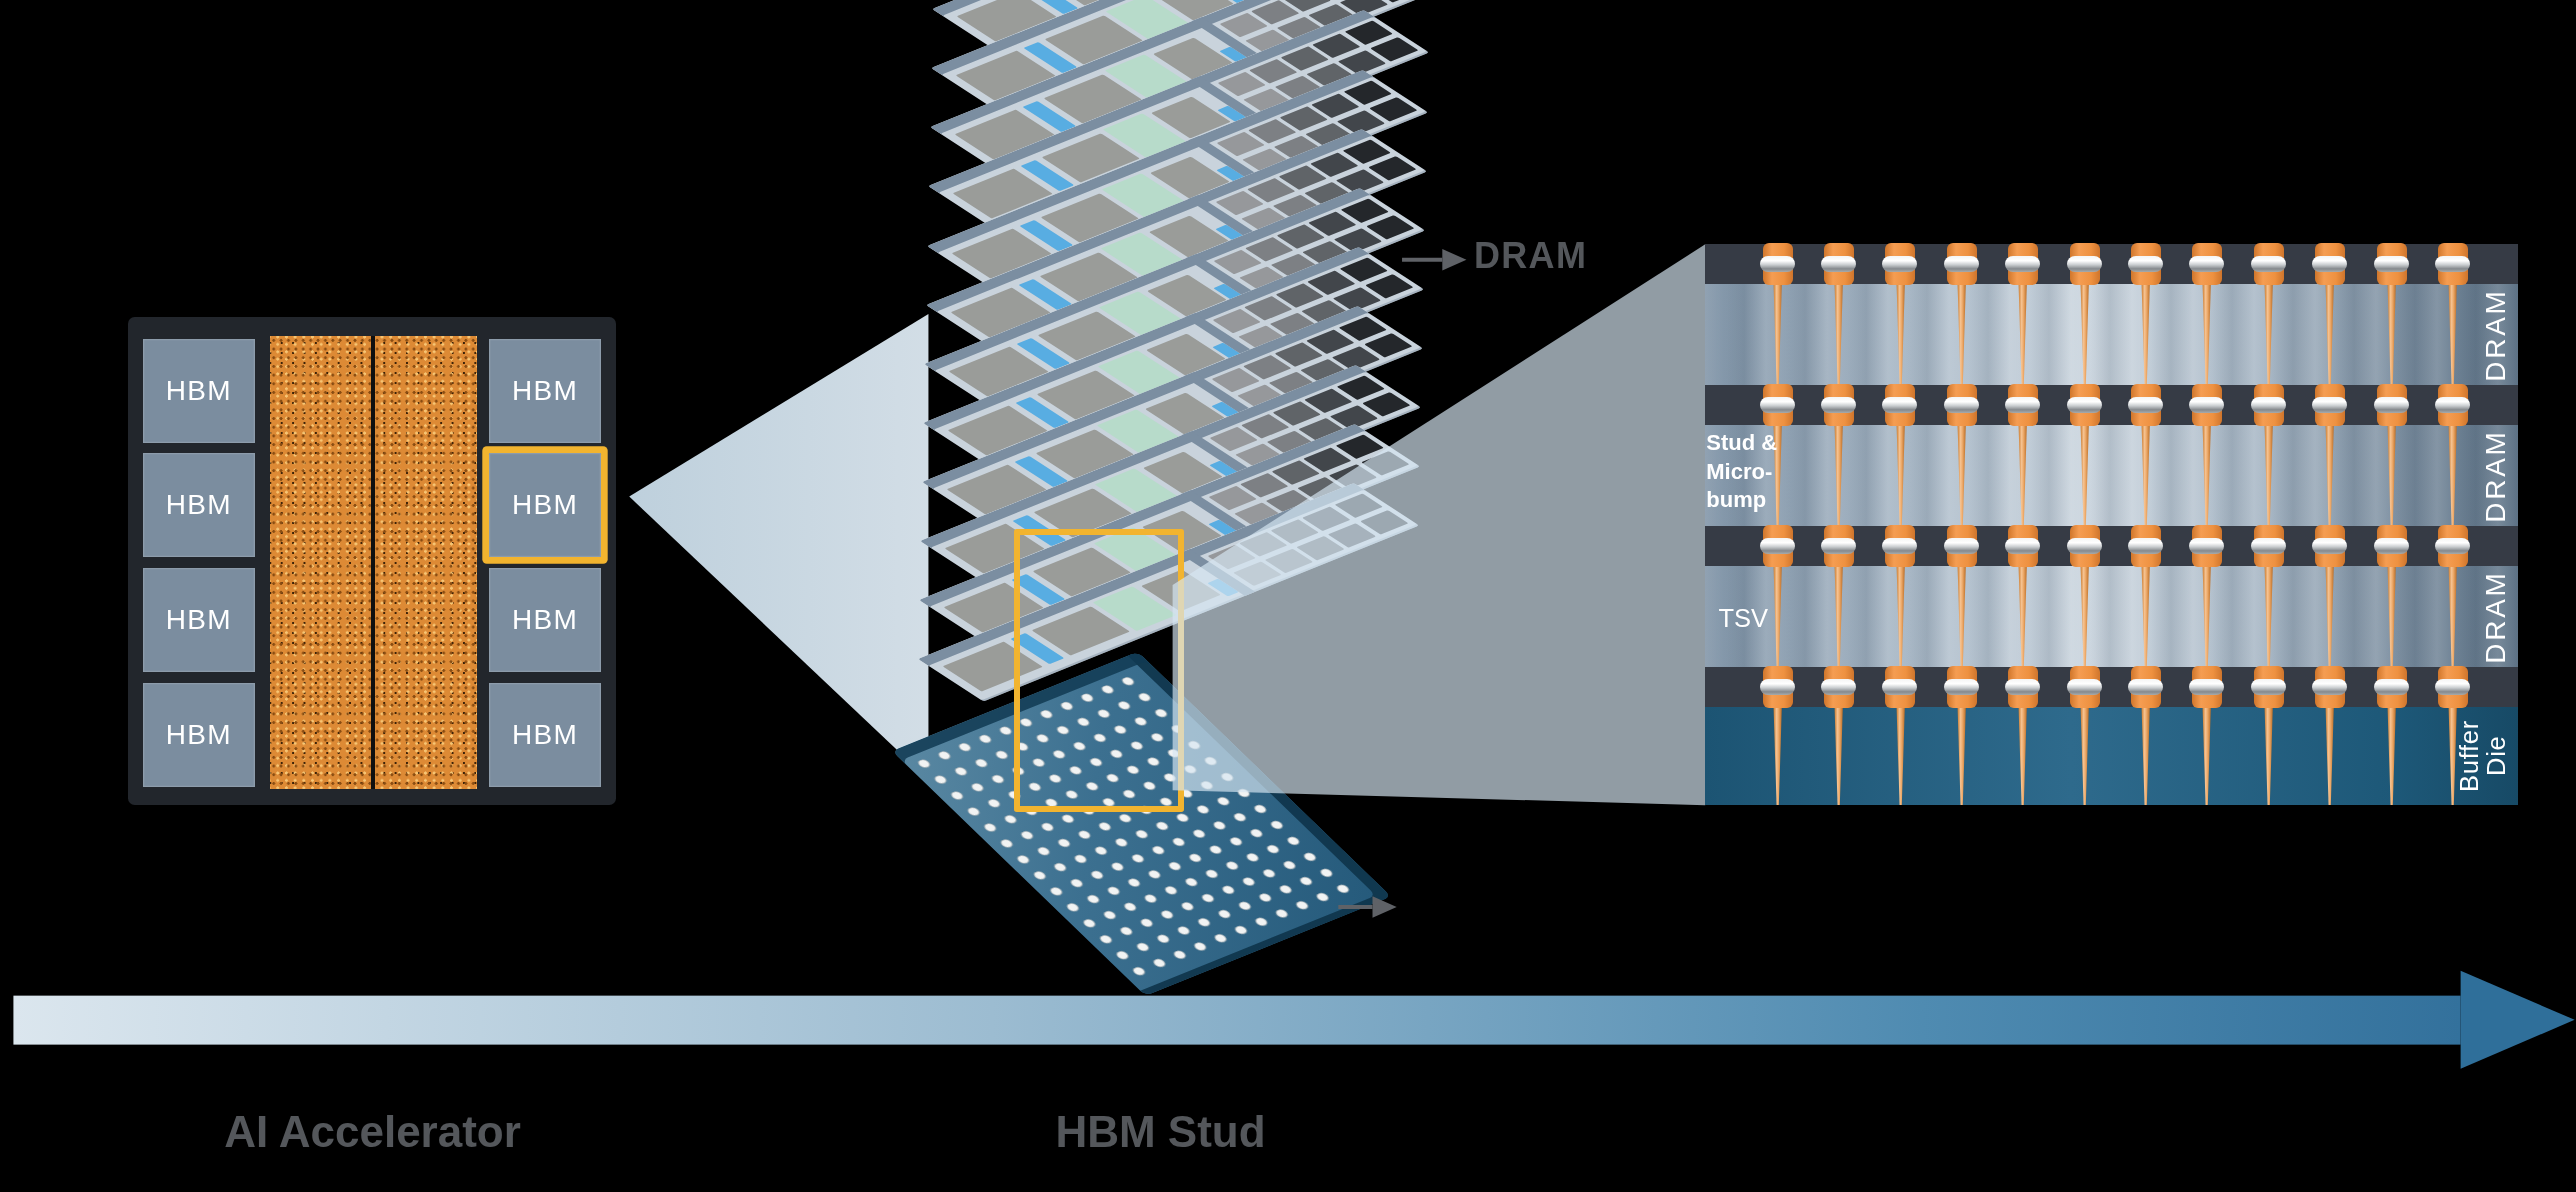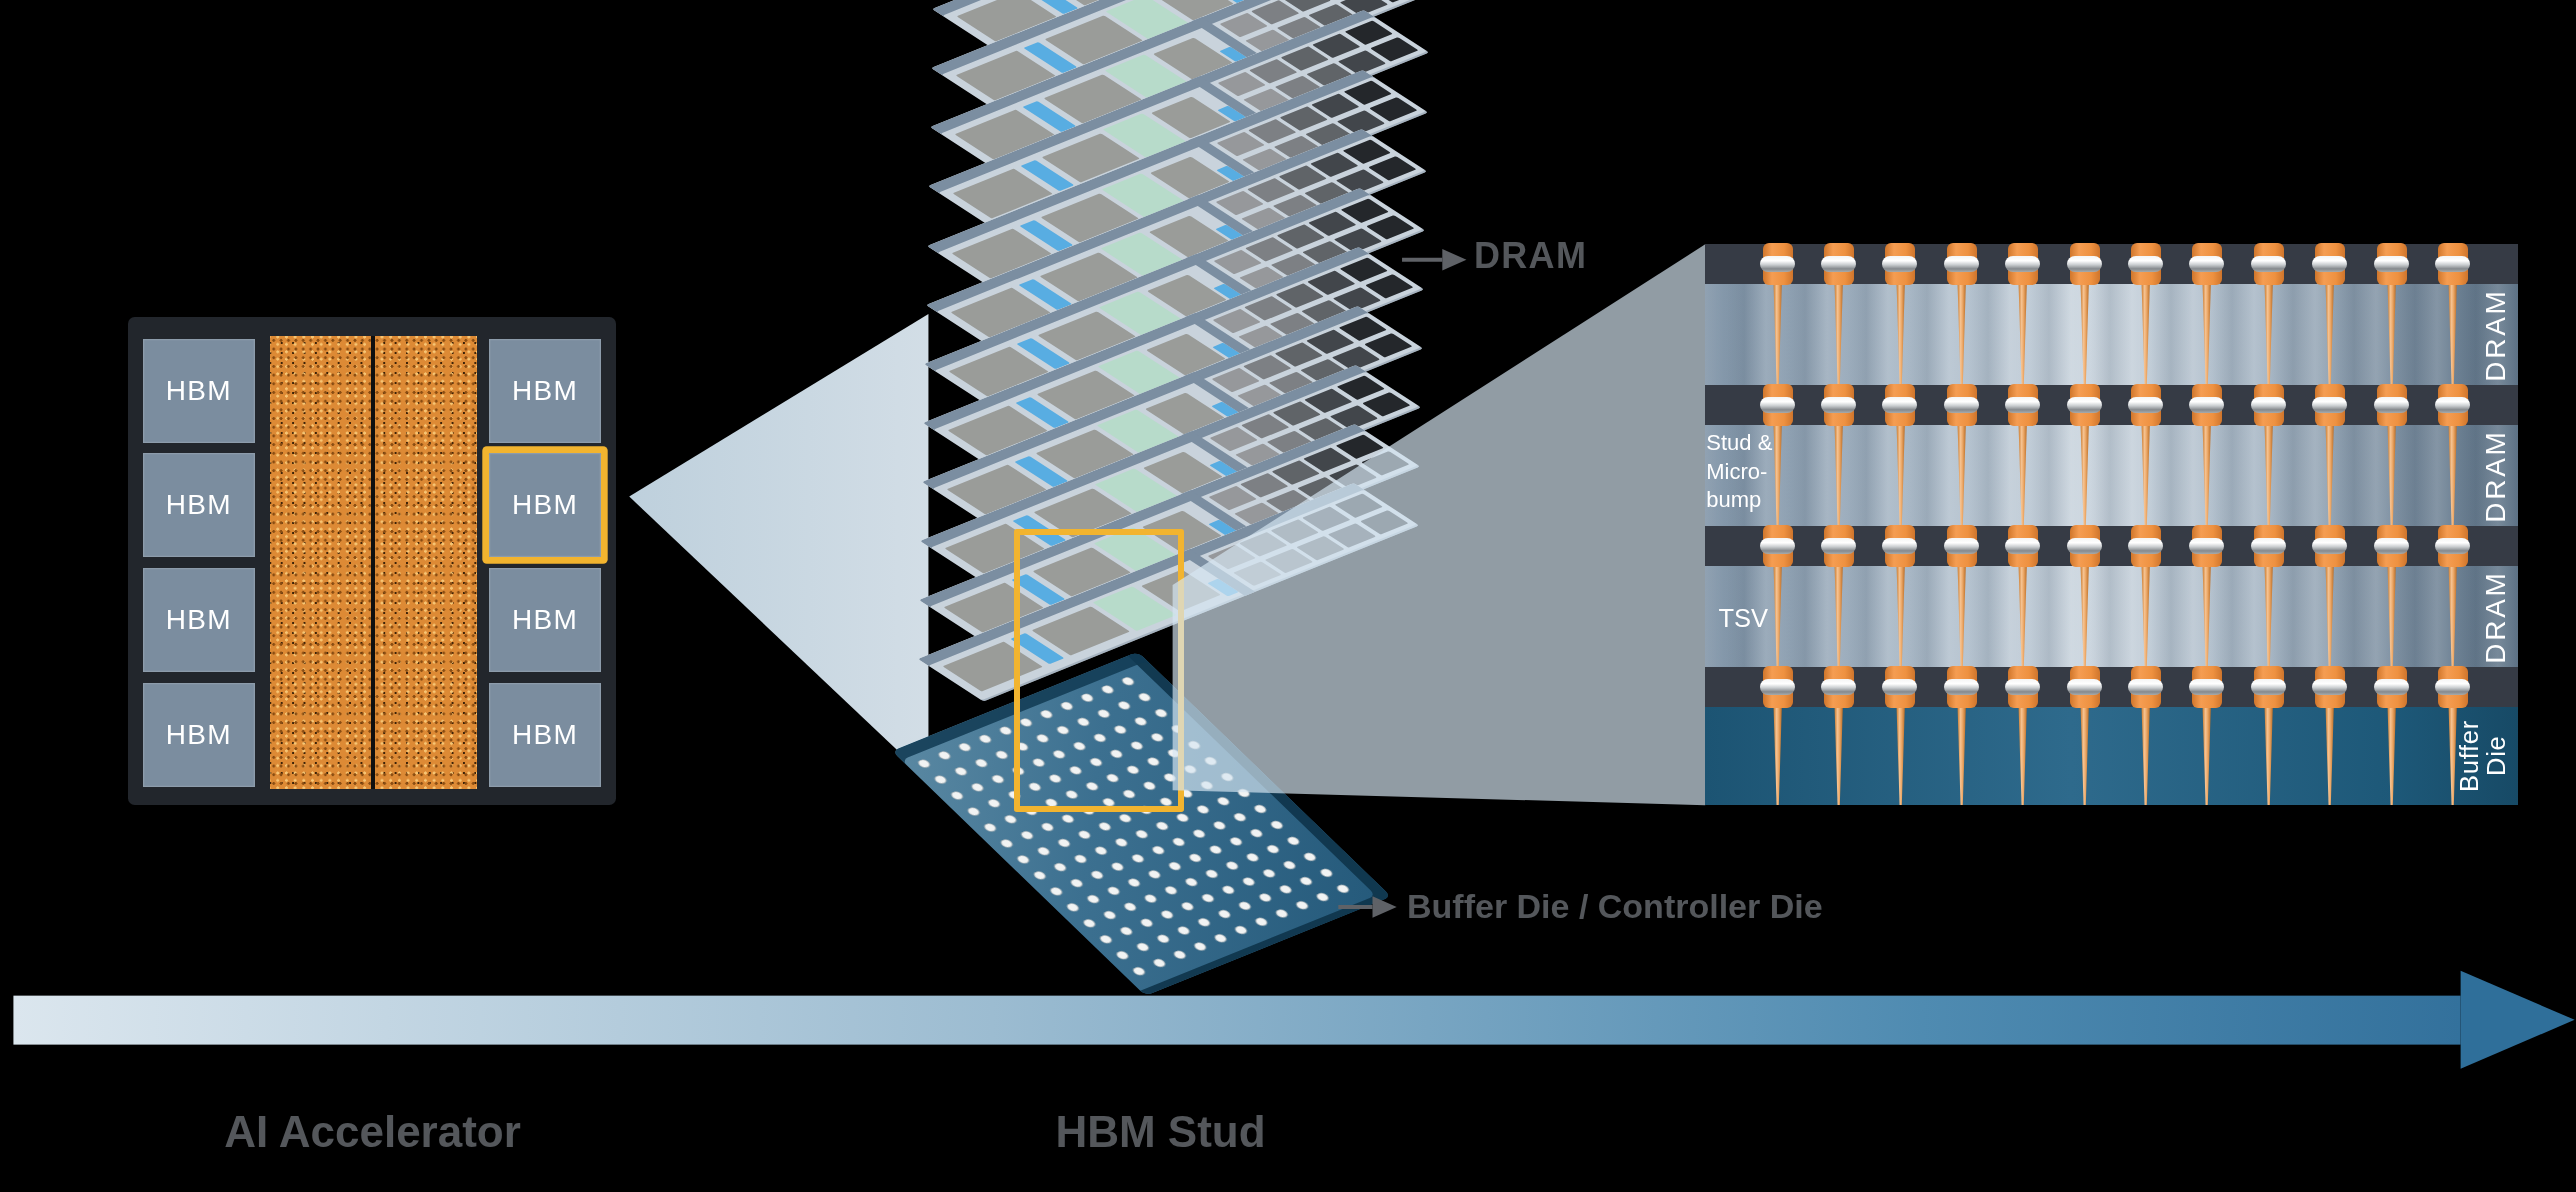--- a/index.html
+++ b/index.html
@@ -82,21 +82,21 @@
   .bump{position:absolute;left:-2.7px;right:-2.7px;top:12.7px;height:16px;border-radius:8px;display:block;
       background:linear-gradient(180deg,#f4f5f5,#ffffff 30%,#c9cdd0 55%,#85898d 80%,#a7abac);}
   .tsv{position:absolute;top:0;bottom:0;width:9.4px;z-index:0;
       clip-path:polygon(6% 0,94% 0,62% 100%,38% 100%);
       background:linear-gradient(90deg,#c3701f,#f6c392 40%,#edaa6a 60%,#b96a22);}
   .vlabel{position:absolute;right:8px;top:50%;transform:translateY(-50%) rotate(180deg);
       writing-mode:vertical-rl;color:#fff;font-size:28px;letter-spacing:2.7px;z-index:6;line-height:1.05;}
   .vlabel.two{font-size:25.5px;letter-spacing:0.7px;}
   .vlabel.two span{display:block;text-align:center;}
   .stud-note{position:absolute;left:1.3px;top:185px;color:#fff;font-size:22px;line-height:1.3;z-index:7;}
-  .stud-note span{display:block;}
+  .stud-note span{display:block;font-weight:bold;}
   .tsv-note{position:absolute;left:13.4px;top:360px;color:#fff;font-size:25.5px;z-index:7;}
 
   
   .caption{position:absolute;top:1107px;width:537px;text-align:center;color:#54575b;font-size:44px;
       font-weight:700;z-index:80;}
   .cap-left{left:104px;}
   .cap-mid{left:892px;}
   .cap-right{left:1816px;}
 </style>
 </head>
@@ -340,21 +340,20 @@
         <b class="tile" style="left:366px;top:13.4px;background:#606468"></b>
         <b class="tile" style="left:366px;top:38px;background:#606468"></b>
         <b class="tile" style="left:400px;top:13.4px;background:#42464b"></b>
         <b class="tile" style="left:400px;top:38px;background:#42464b"></b>
         <b class="tile" style="left:435px;top:13.4px;background:#24272b"></b>
         <b class="tile" style="left:435px;top:38px;background:#24272b"></b>
       </div>
     </div>
 
   <div class="co co-dram">DRAM</div>
-  <div class="co co-buffer">Buffer Die / Controller Die</div>
 
   <svg class="ovl over" viewBox="0 0 3840 1778">
     <polygon points="1748,872 2542,364 2542,1200 1748,1178" fill="#d6e6f1" opacity="0.68"></polygon>
     <line x1="2090" y1="387" x2="2150" y2="387" stroke="#5f6267" stroke-width="6"></line>
     <polygon points="2150,371 2150,403 2186,387" fill="#5f6267"></polygon>
     <line x1="1995" y1="1352" x2="2046" y2="1352" stroke="#5f6267" stroke-width="6"></line>
     <polygon points="2046,1336 2046,1368 2082,1352" fill="#5f6267"></polygon>
     <line x1="2570" y1="736" x2="2620" y2="782" stroke="#ffffff" stroke-width="4"></line>
     <polygon points="2646,806 2614,797 2632,775" fill="#ffffff"></polygon>
   </svg>

